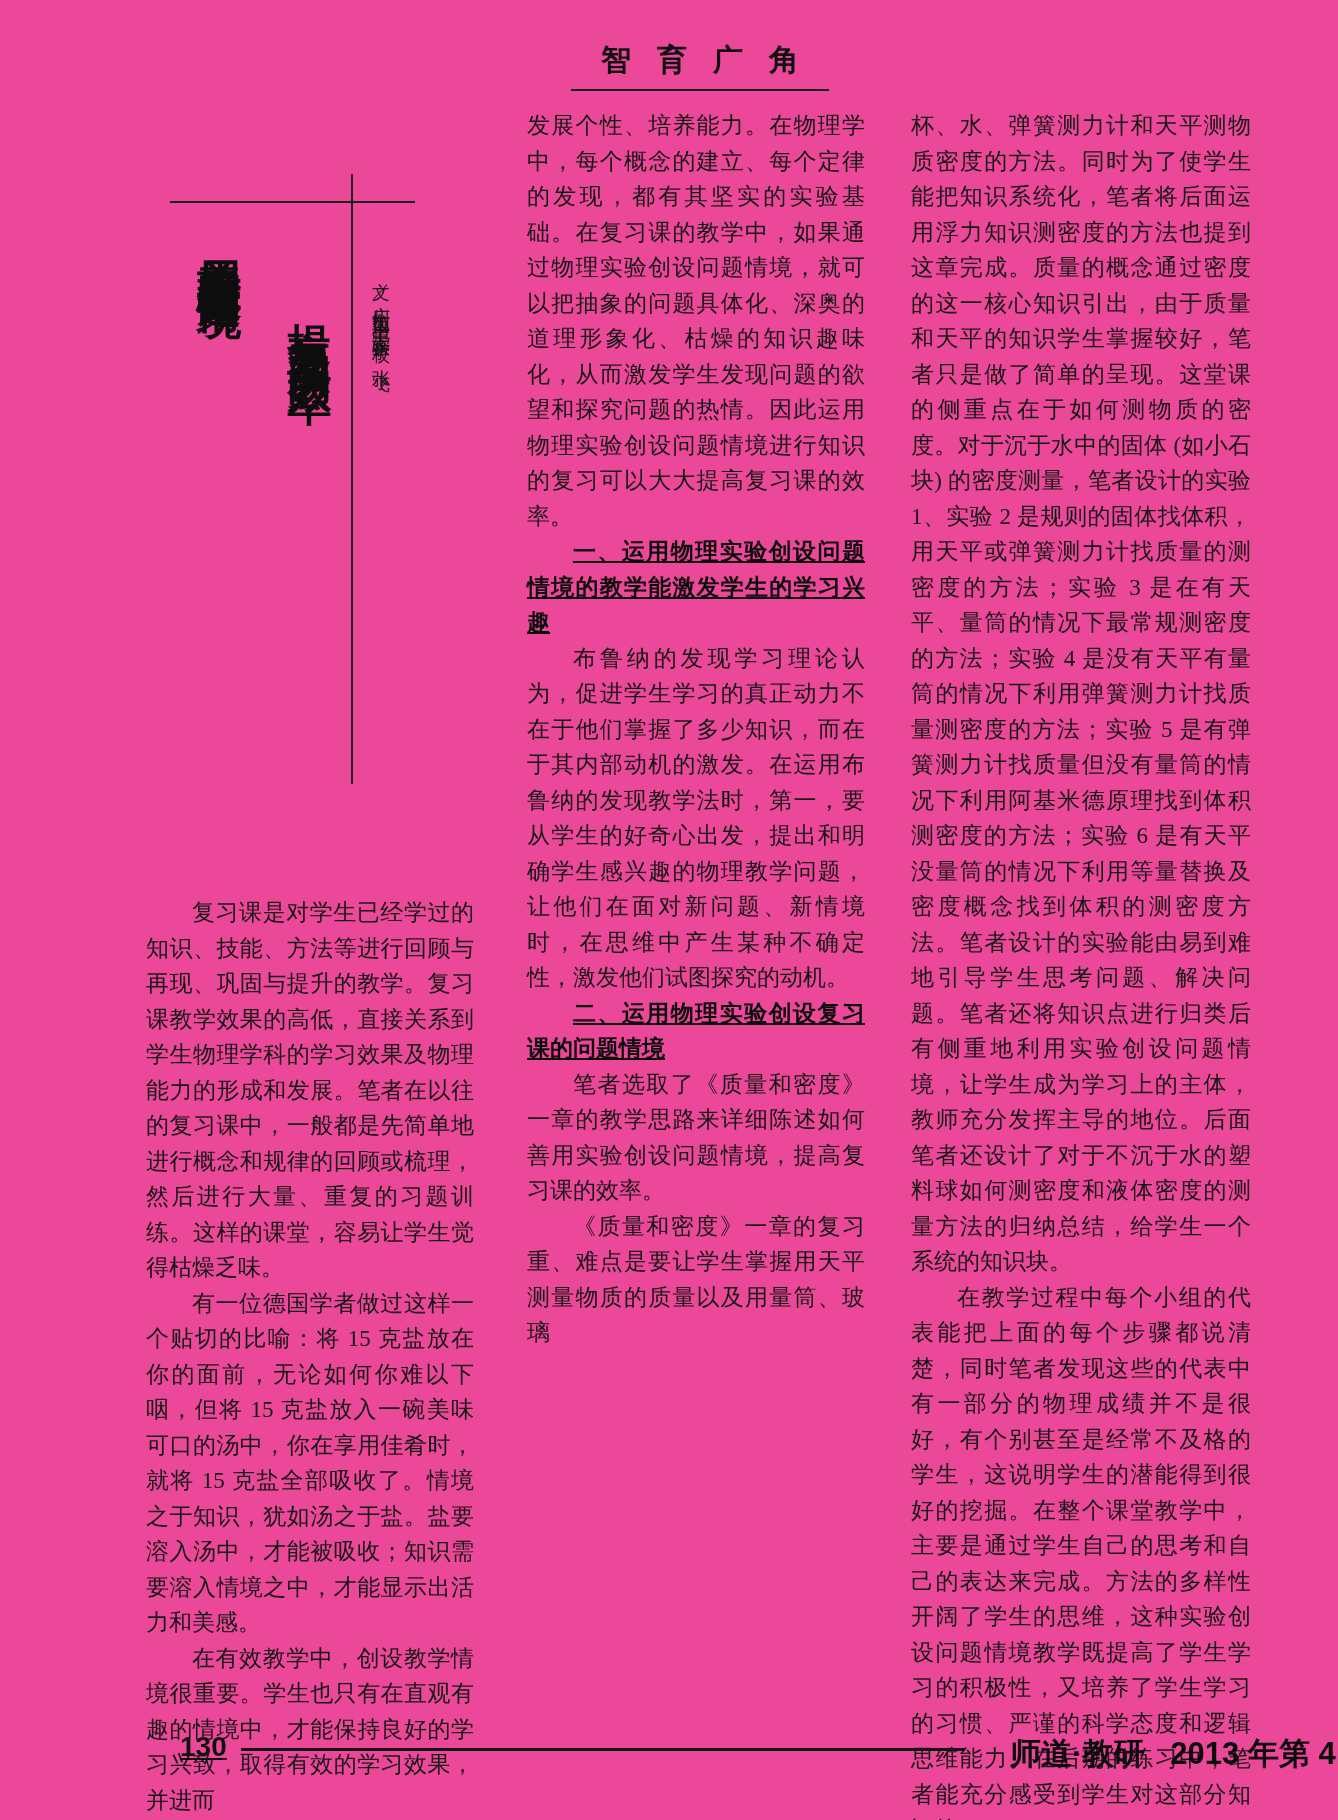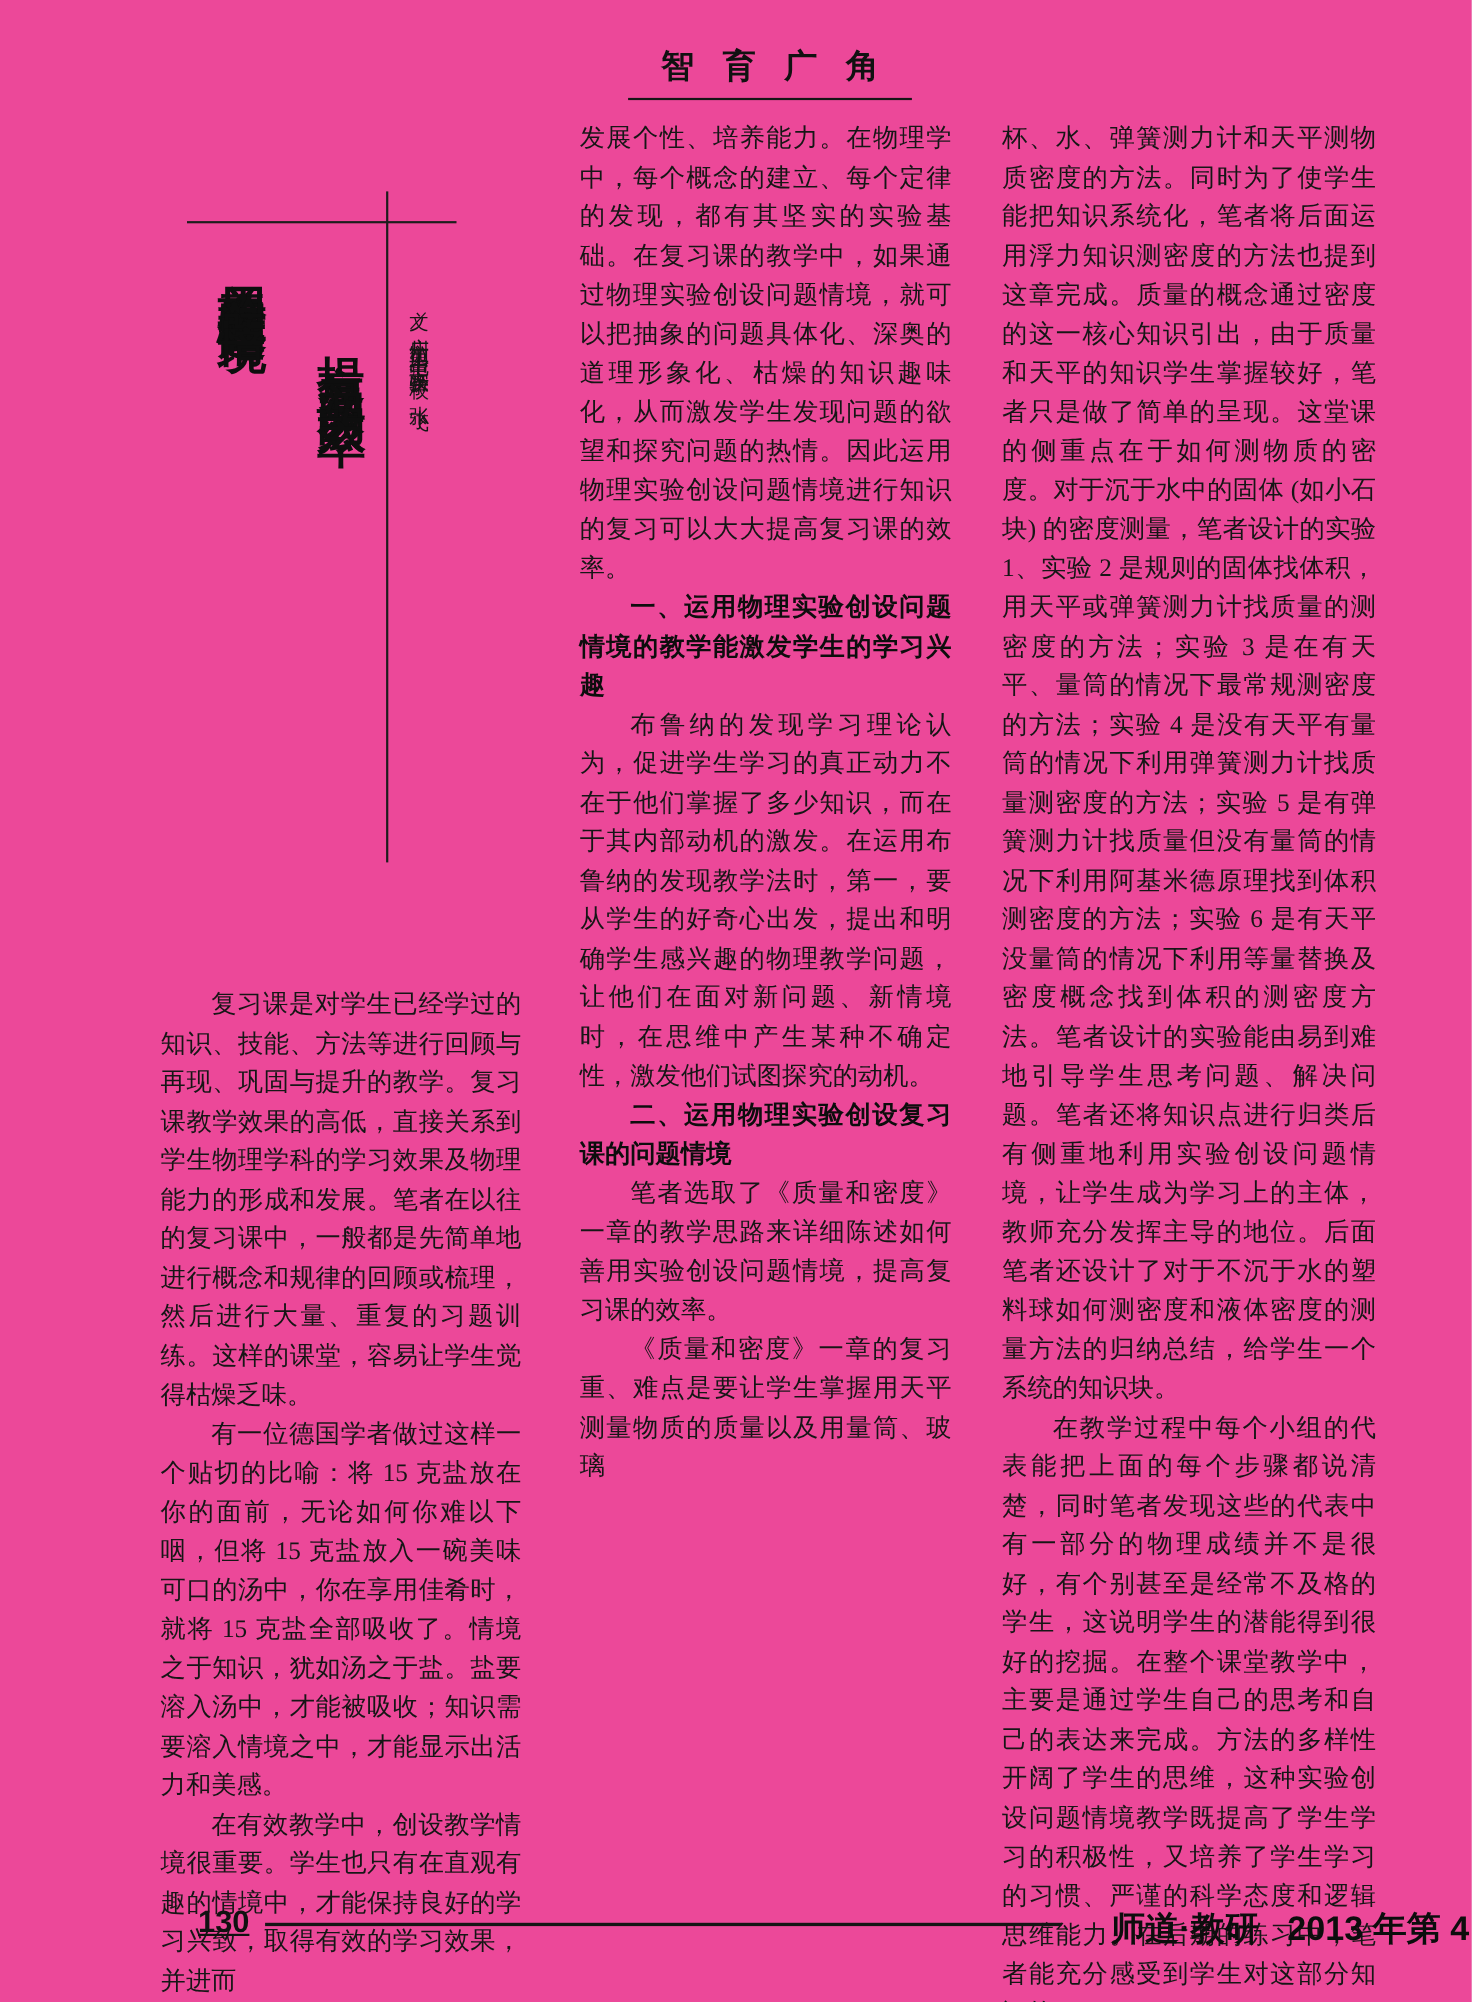--- a/index.html
+++ b/index.html
@@ -68,20 +68,21 @@
   .col p.para {
     margin:0;
     text-align:justify;
     text-justify:inter-character;
   }
   .para.indent { text-indent:2em; }
   .para.bold {
     font-family:"Liberation Sans","DejaVu Sans",sans-serif;
     font-weight:bold;
     color:#0d0d0d;
+    text-decoration:underline;
   }
 
   
   .page-number {
     position:absolute; left:180px; top:1731px;
     font-family:"Liberation Sans","DejaVu Sans",sans-serif;
     font-size:28px; font-weight:600; color:#111;text-decoration:underline;
   }
   .footer-rule {
     position:absolute; left:241px; top:1748px;

